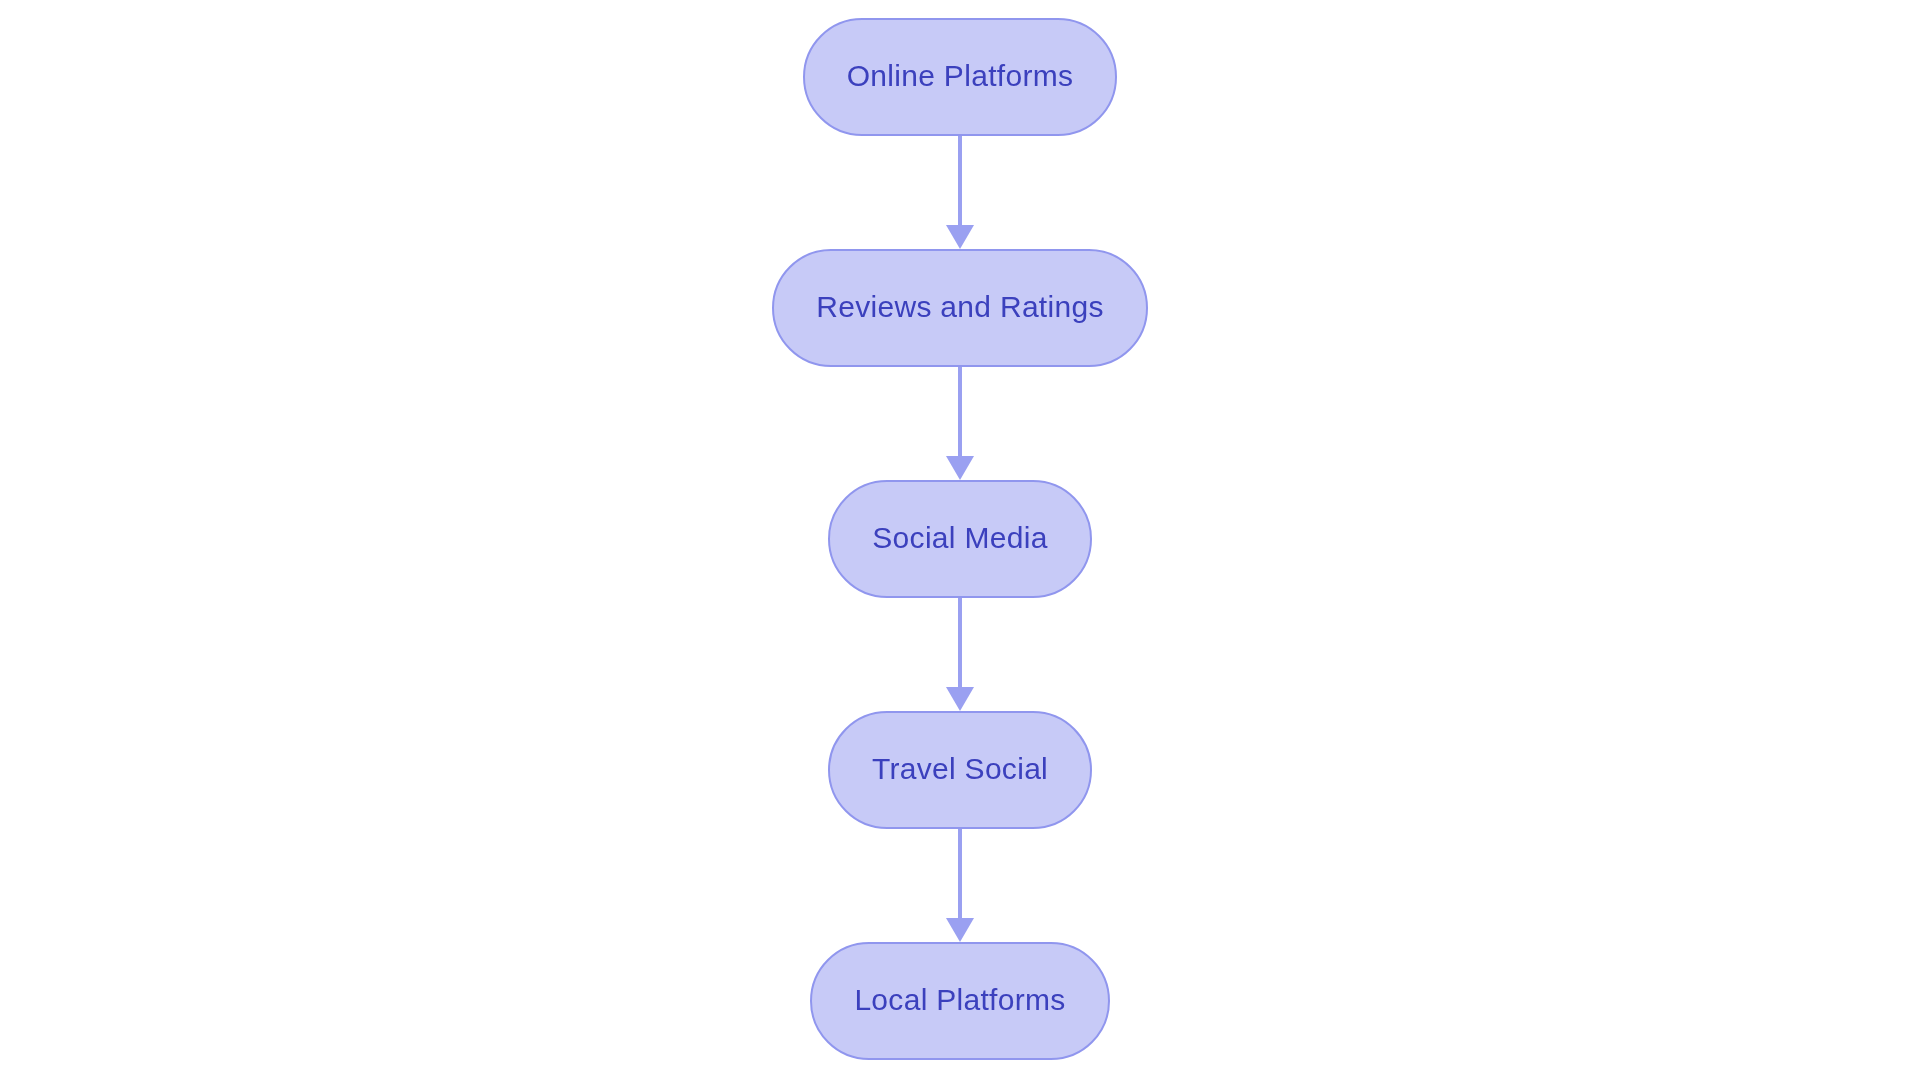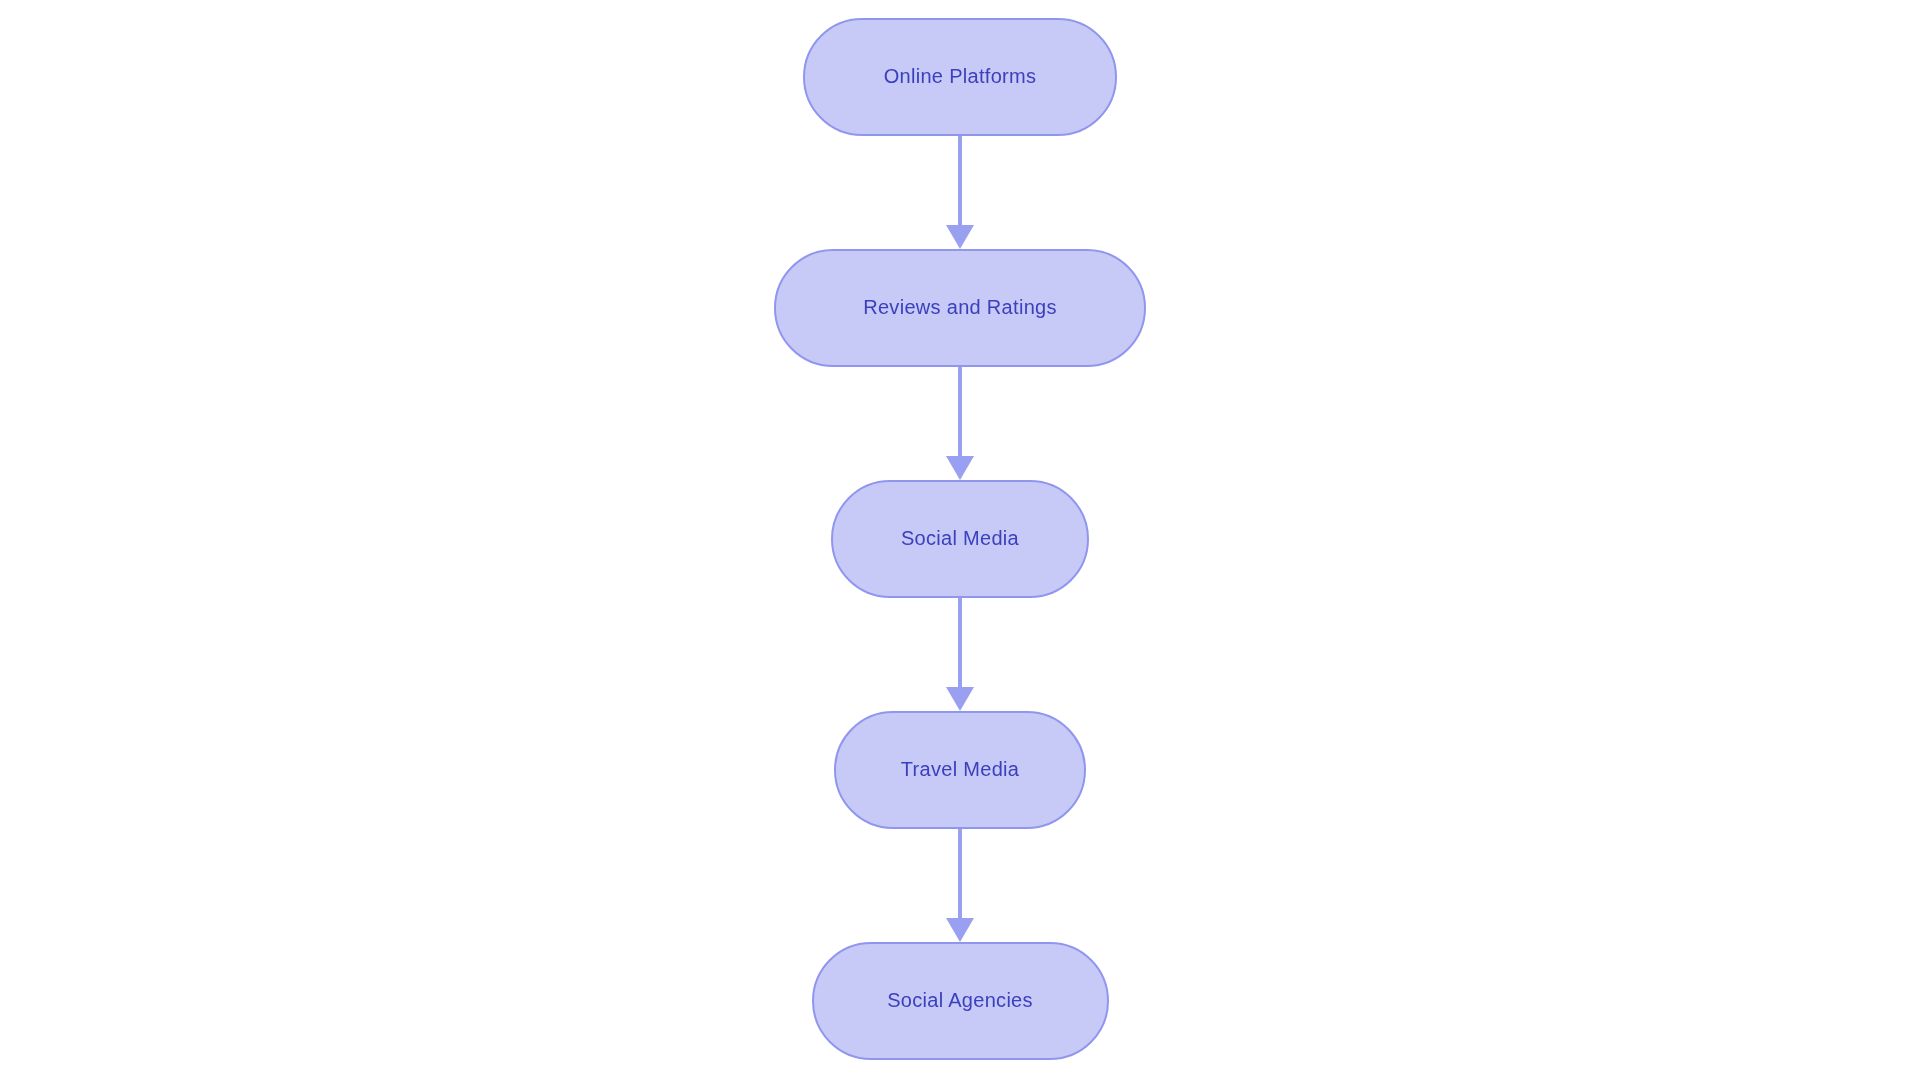--- a/index.html
+++ b/index.html
@@ -36,21 +36,21 @@
   }
   .node {
     height: 118px;
     border-radius: 60px;
     background: var(--node-fill);
     border: 2px solid var(--node-border);
     color: var(--node-text);
     display: flex;
     align-items: center;
     justify-content: center;
-    font-size: 20px;
+    font-size: 30px;
     font-weight: 500;
     letter-spacing: 0.3px;
     padding: 0 42px;
     flex: 0 0 auto;
   }
   .node-0 { min-width: 314px; }
   .node-1 { min-width: 372px; align-items: center; }
   .node-2 { min-width: 258px; }
   .node-3 { min-width: 252px; }
   .node-4 { min-width: 297px; }
@@ -109,26 +109,26 @@
     <div class="node node-2">
       <span class="node-label">Social Media</span>
     </div>
 
     <div class="connector">
       <div class="arrow-line"></div>
       <div class="arrow-head"></div>
     </div>
 
     <div class="node node-3">
-      <span class="node-label">Travel Media</span>
+      <span class="node-label">Travel Social</span>
     </div>
 
     <div class="connector">
       <div class="arrow-line"></div>
       <div class="arrow-head"></div>
     </div>
 
     <div class="node node-4">
-      <span class="node-label">Social Agencies</span>
+      <span class="node-label">Local Platforms</span>
     </div>
 
   </div>
 </div>
 
 </body></html>

